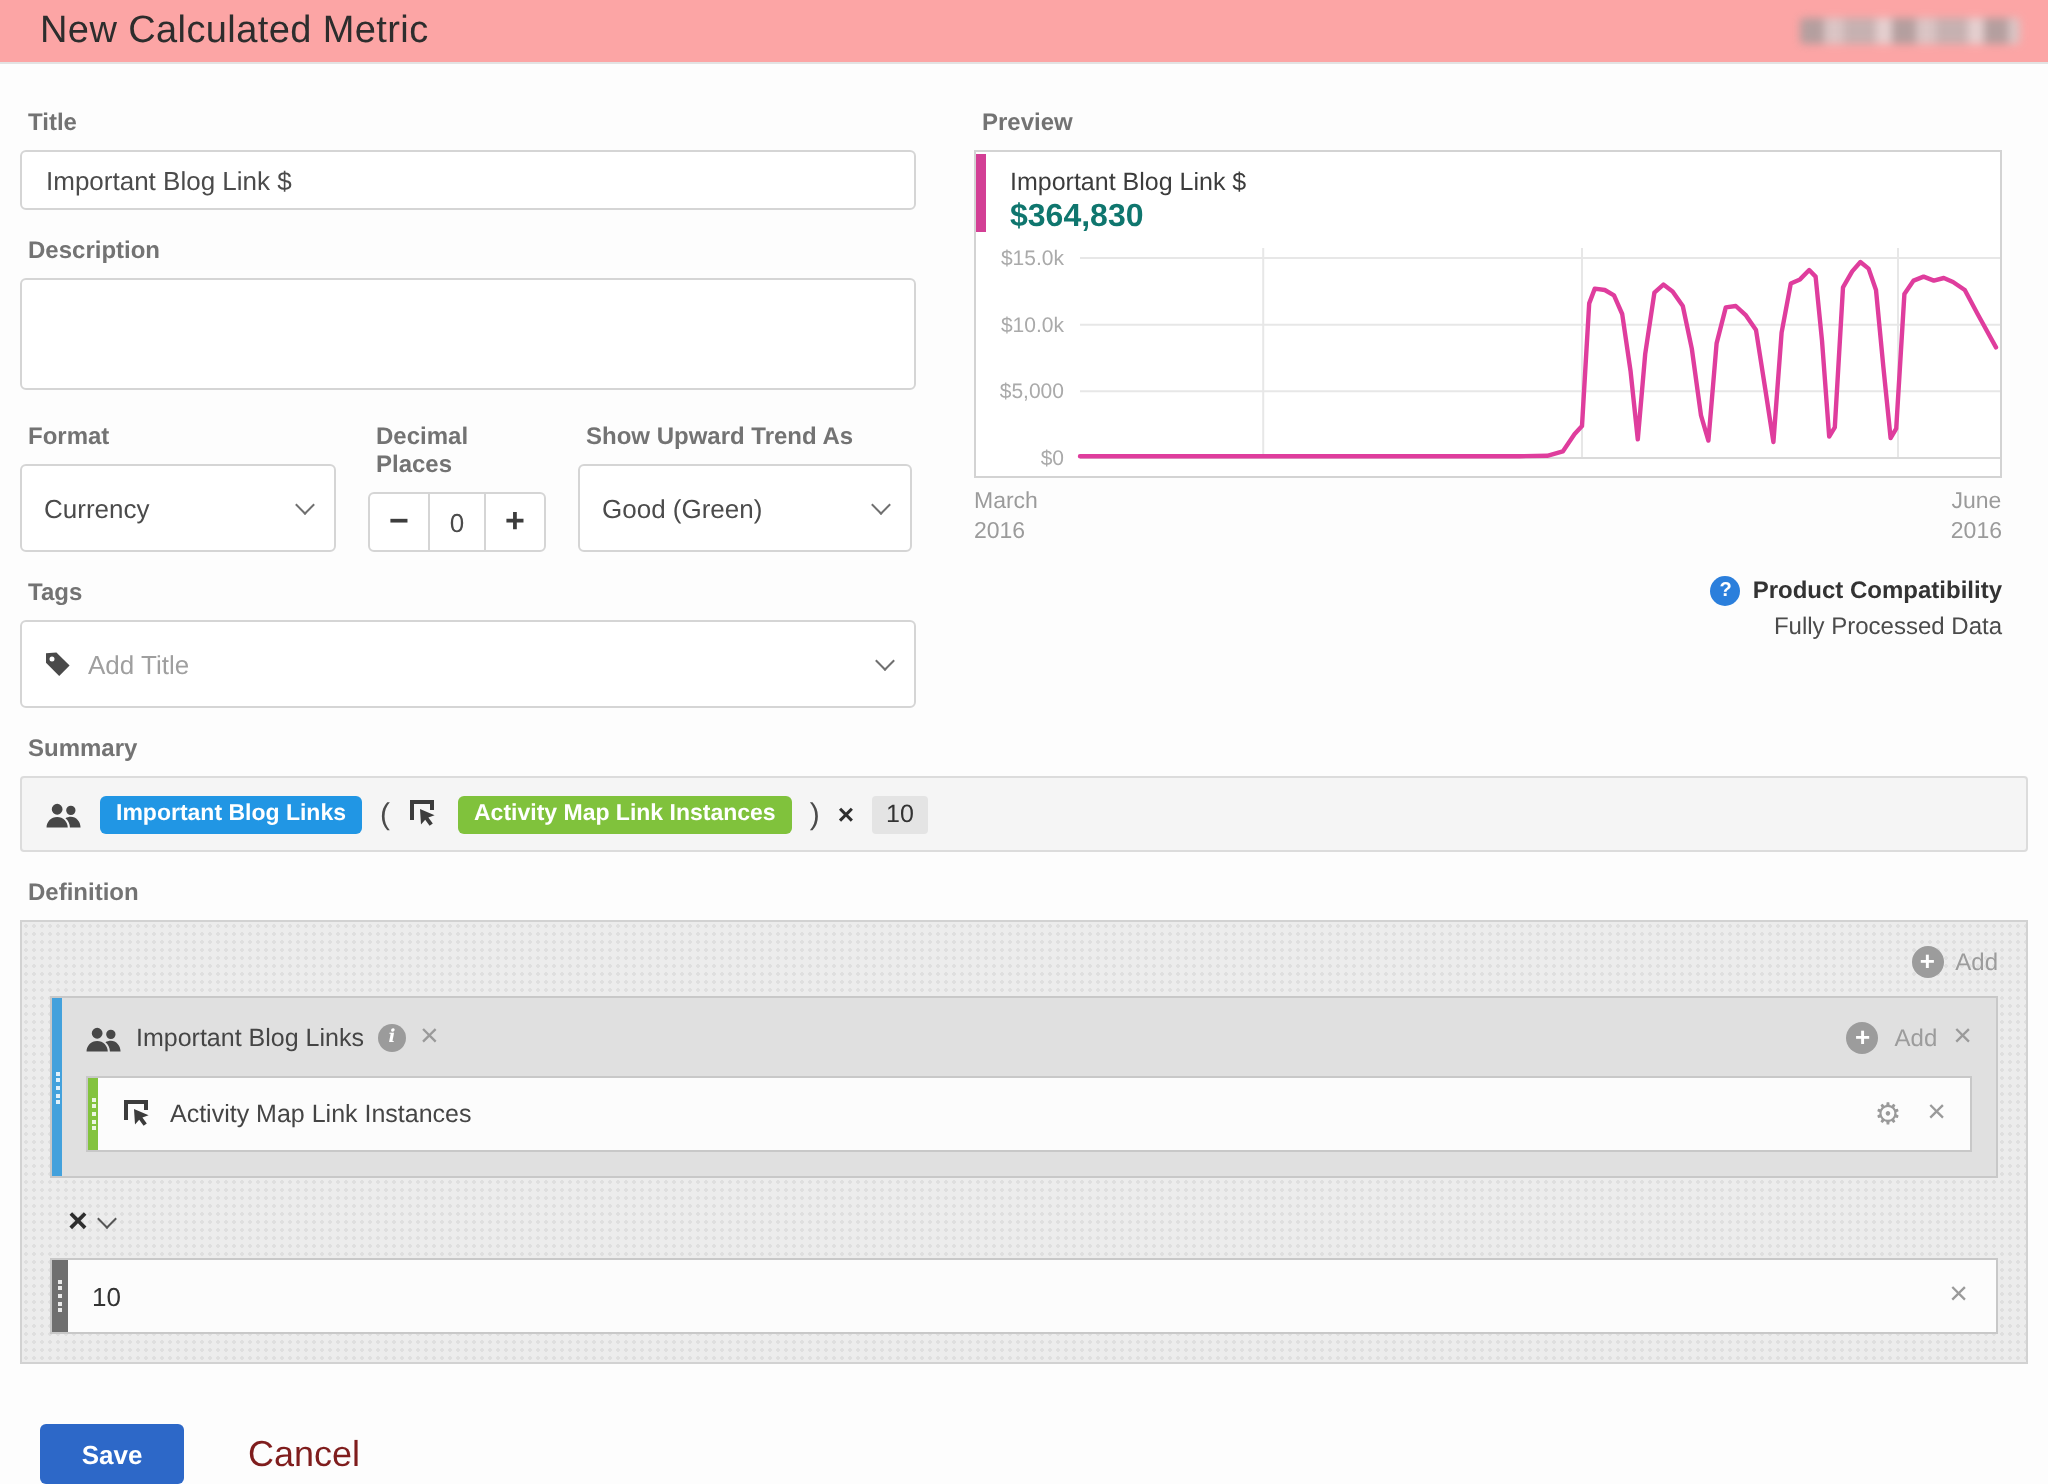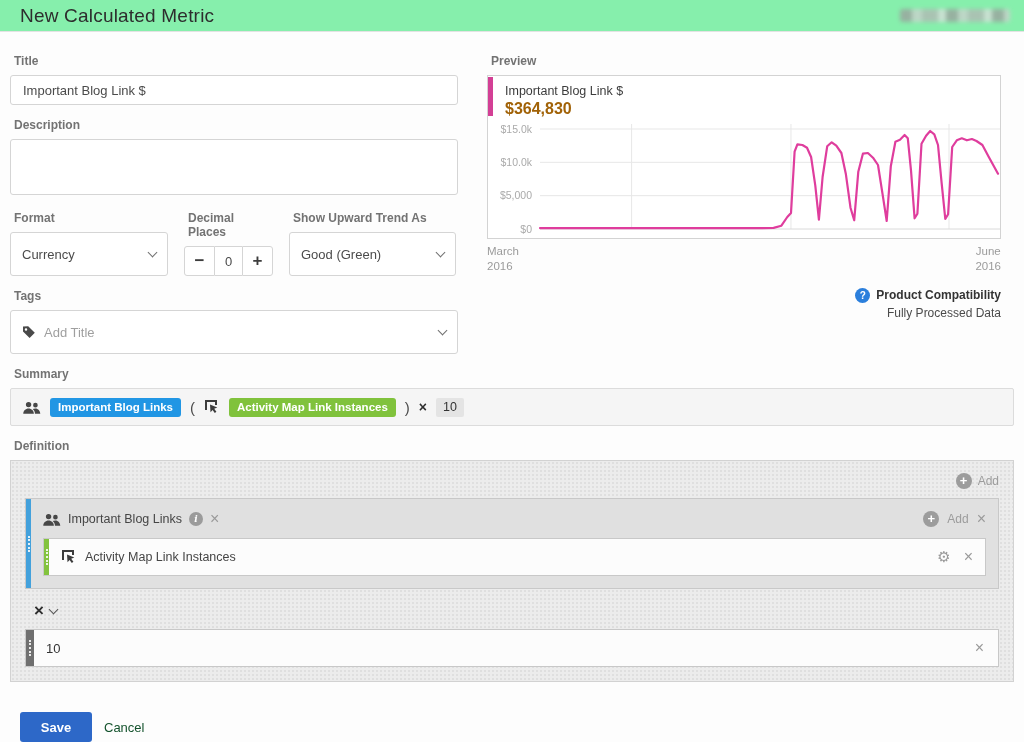--- a/index.html
+++ b/index.html
@@ -5,21 +5,21 @@
   * { box-sizing: border-box; }
   html,body { margin:0; padding:0; }
   body {
     width:1024px; height:742px; overflow:hidden;
     background:#fdfdfd;
     font-family:"Liberation Sans","DejaVu Sans",sans-serif;
     color:#4b4b4b; font-size:13px;
   }
   
   .topbar { height:32px; border-bottom:1px solid #e3e3e3; display:flex; align-items:center;
-            padding:0 14px 0 20px; background:#86efac; }
+            padding:0 14px 0 20px; background:#fca5a5; }
   .topbar h1 { margin:0; font-size:19px; font-weight:400; color:#2d2d2d; letter-spacing:.2px; }
   .redacted { margin-left:auto; width:110px; height:13px; border-radius:2px; opacity:.75;
     background:repeating-linear-gradient(90deg,#9d9d9d 0 12px,#cfcfcf 12px 22px,#b5b5b5 22px 38px,#dedede 38px 46px);
     filter:blur(2px); }
   main { padding:10px 20px 0 10px; }
   .columns { display:flex; gap:29px; width:991px; }
   .left-col  { width:448px; }
   .right-col { width:478px; }
   .field-label { font-size:12px; font-weight:700; color:#737373; margin:13px 0 7px 4px; }
   .field-label.first { margin-top:12px; }
@@ -42,21 +42,21 @@
   .step-btn { width:31px; font-size:17px; font-weight:700; color:#3d3d3d; cursor:pointer; }
   .step-btn.minus { border-radius:3px 0 0 3px; }
   .step-btn.plus  { border-radius:0 3px 3px 0; }
   .step-val { width:27px; border-left:none!important; border-right:none!important; font-size:13px; }
   .tag-icon { width:14px; height:14px; flex:none; color:#4a4a4a; }
   
   .panel { width:514px; border:1px solid #d3d3d3; background:#fff; position:relative; }
   .accent-bar { position:absolute; left:0; top:1px; width:5px; height:39px; background:#d33f95; }
   .panel-header { padding:8px 14px 2px 17px; }
   .metric-name { font-size:12.5px; color:#3c3c3c; }
-  .metric-total { font-size:16px; font-weight:700; color:#a16207; margin-top:2px; }
+  .metric-total { font-size:16px; font-weight:700; color:#0f766e; margin-top:2px; }
   svg.chart { display:block; }
   .xlabels { display:flex; justify-content:space-between; color:#9b9b9b; font-size:11.5px;
     line-height:1.3; margin-top:5px; width:514px; }
   .xlabels .right { text-align:center; }
   .compat { margin-top:14px; width:514px; font-size:12px; }
   .compat-row { display:flex; justify-content:flex-end; align-items:center; gap:6px; font-weight:700; color:#333; }
   .compat-sub { text-align:right; color:#4b4b4b; margin-top:3px; }
   .help-icon { width:15px; height:15px; border-radius:50%; background:#2b7fdc; color:#fff;
     font-size:10px; font-weight:700; display:flex; align-items:center; justify-content:center; cursor:pointer; }
   
@@ -98,21 +98,21 @@
   .operator-row { display:flex; align-items:center; gap:6px; margin:13px 0 10px 9px; cursor:pointer; }
   .operator-row .big-x { font-size:17px; font-weight:700; color:#2d2d2d; line-height:1; }
   .operator-row .chev { margin-top:-2px; border-color:#565656; }
   .number-row { position:relative; background:#fcfcfc; border:1px solid #c8c8c8; height:38px;
     display:flex; align-items:center; padding:0 14px 0 20px; font-size:13px; color:#333; }
   .number-row .x-close { margin-left:auto; }
   
   .footer { margin:30px 0 0 10px; display:flex; align-items:center; }
   .save-btn { width:72px; height:30px; background:#2d68c8; border:none; border-radius:3px;
     color:#fff; font-weight:700; font-size:13px; cursor:pointer; font-family:inherit; }
-  .cancel-link { margin-left:12px; color:#14532d; font-size:13px; text-decoration:none; cursor:pointer; }
+  .cancel-link { margin-left:32px; color:#7f1d1d; font-size:18px; text-decoration:none; cursor:pointer; }
 </style>
 </head>
 <body>
 
 <header class="topbar">
   <h1>New Calculated Metric</h1>
   <div class="redacted"></div>
 </header>
 
 <main>

